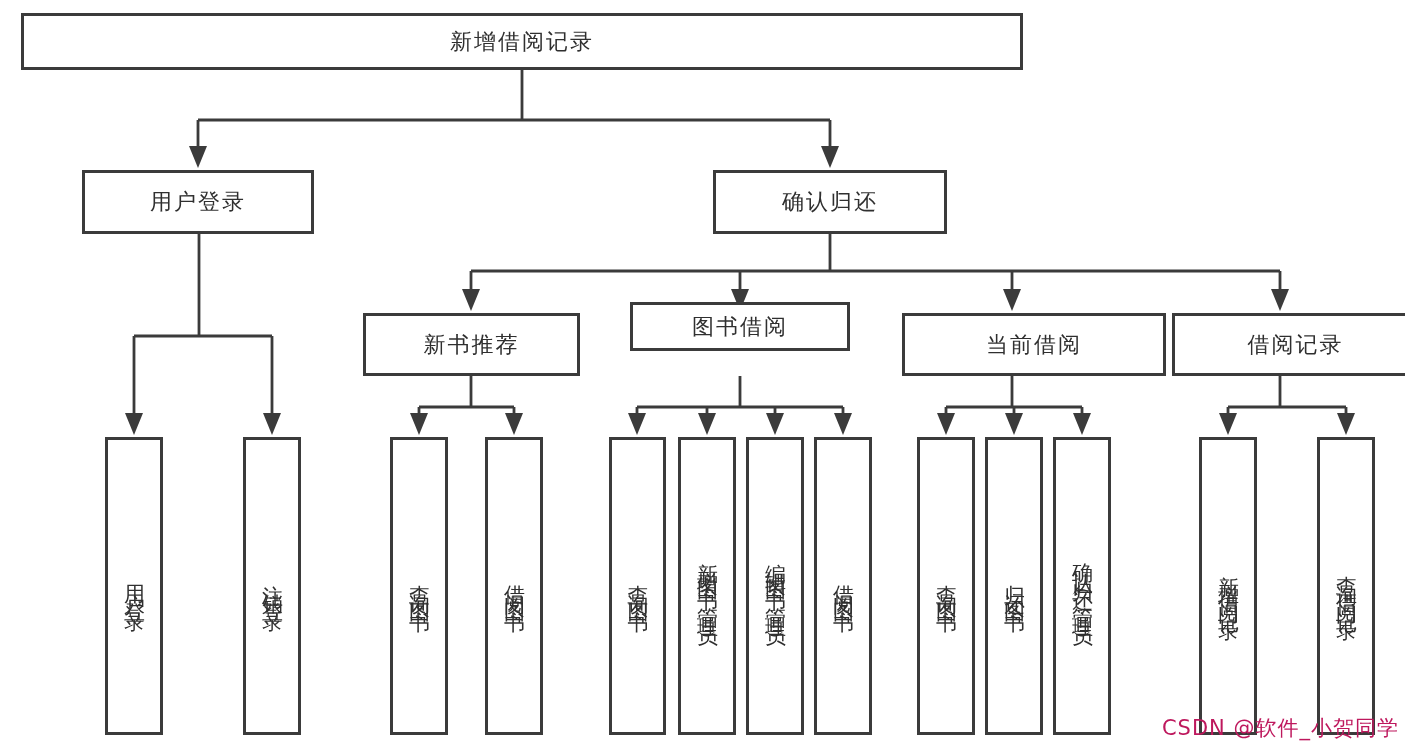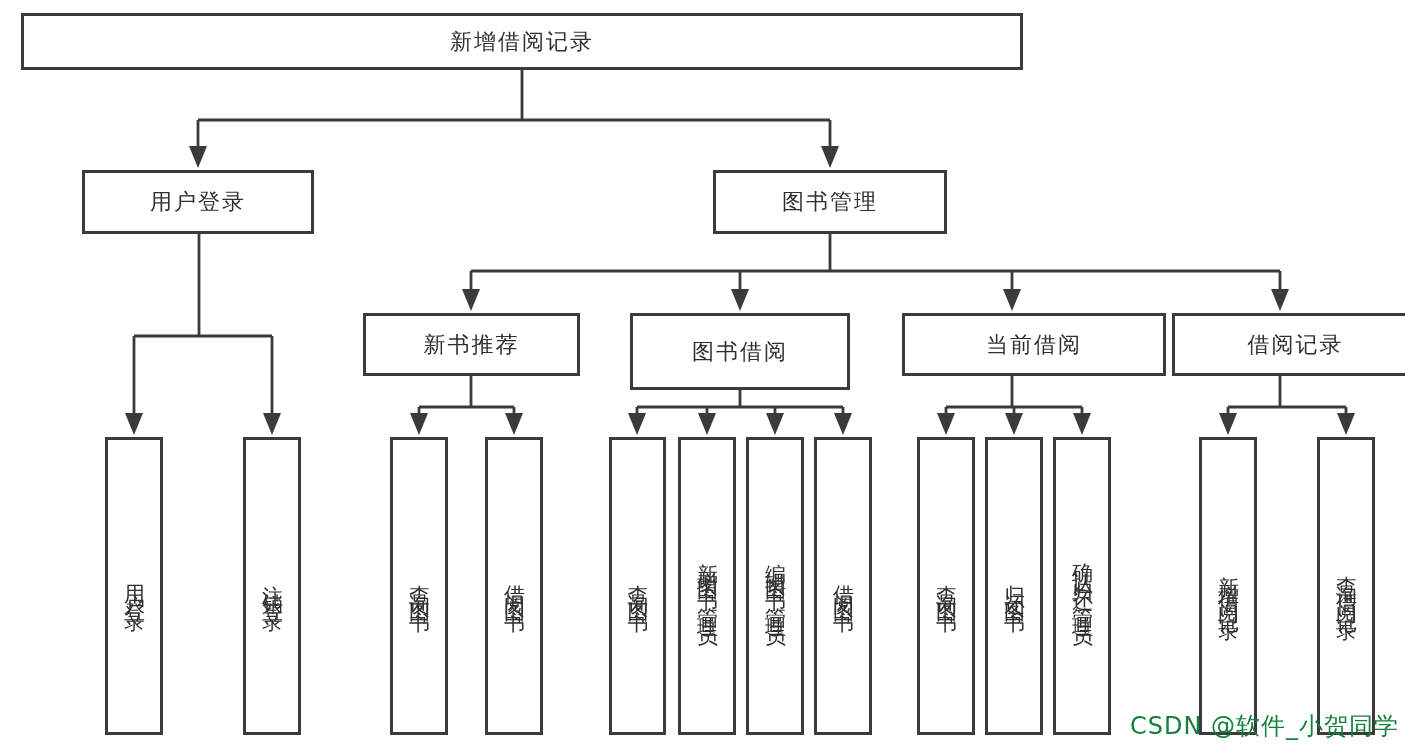--- a/index.html
+++ b/index.html
@@ -28,22 +28,22 @@
   .leaf .lbl{
     writing-mode:vertical-rl;
     text-orientation:mixed;
     font-size:21px;
     letter-spacing:9px;
     line-height:1;
   }
   .watermark{
     position:absolute;
     right:6px;bottom:5px;
-    font-size:24px;
-    color:#15803d;
+    font-size:21px;
+    color:#be185d;
     letter-spacing:1px;
     white-space:nowrap;
     z-index:5;
   }
   svg line{stroke:#3b3b3b;stroke-width:2.8;}
   svg polygon{fill:#3b3b3b;stroke:none;}
 </style>
 </head>
 <body>
 
@@ -126,27 +126,27 @@
   </svg>
 
   <div class="node" style="left:21px;top:13px;width:1002px;height:57px">
     <span class="lbl">新增借阅记录</span>
   </div>
 
   <div class="node" style="left:82px;top:170px;width:232px;height:64px">
     <span class="lbl">用户登录</span>
   </div>
   <div class="node" style="left:713px;top:170px;width:234px;height:64px">
-    <span class="lbl">图书管理</span>
+    <span class="lbl">确认归还</span>
   </div>
 
   <div class="node" style="left:363px;top:313px;width:217px;height:63px">
     <span class="lbl">新书推荐</span>
   </div>
-  <div class="node" style="left:630px;top:313px;width:220px;height:77px">
+  <div class="node" style="left:630px;top:302px;width:220px;height:49px">
     <span class="lbl">图书借阅</span>
   </div>
   <div class="node" style="left:902px;top:313px;width:264px;height:63px">
     <span class="lbl">当前借阅</span>
   </div>
   <div class="node" style="left:1172px;top:313px;width:247px;height:63px">
     <span class="lbl">借阅记录</span>
   </div>
 
   <div class="node leaf" style="left:105px;top:437px;width:58px;height:298px">

